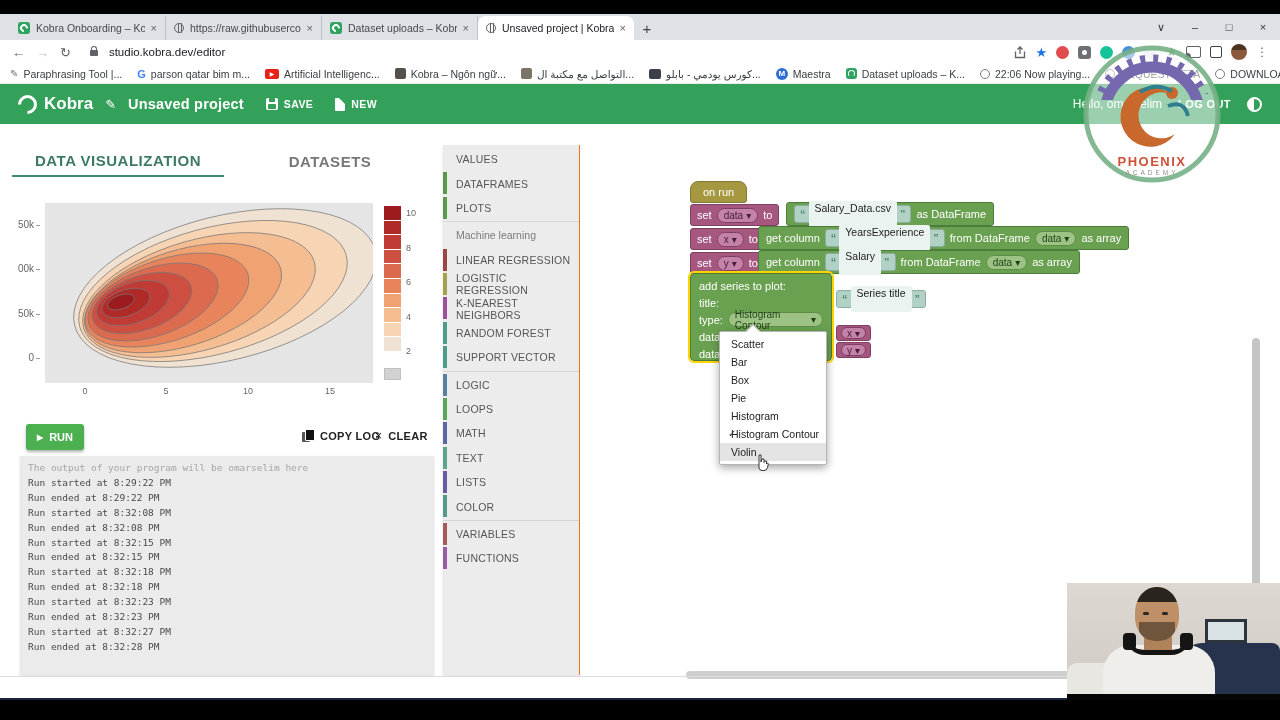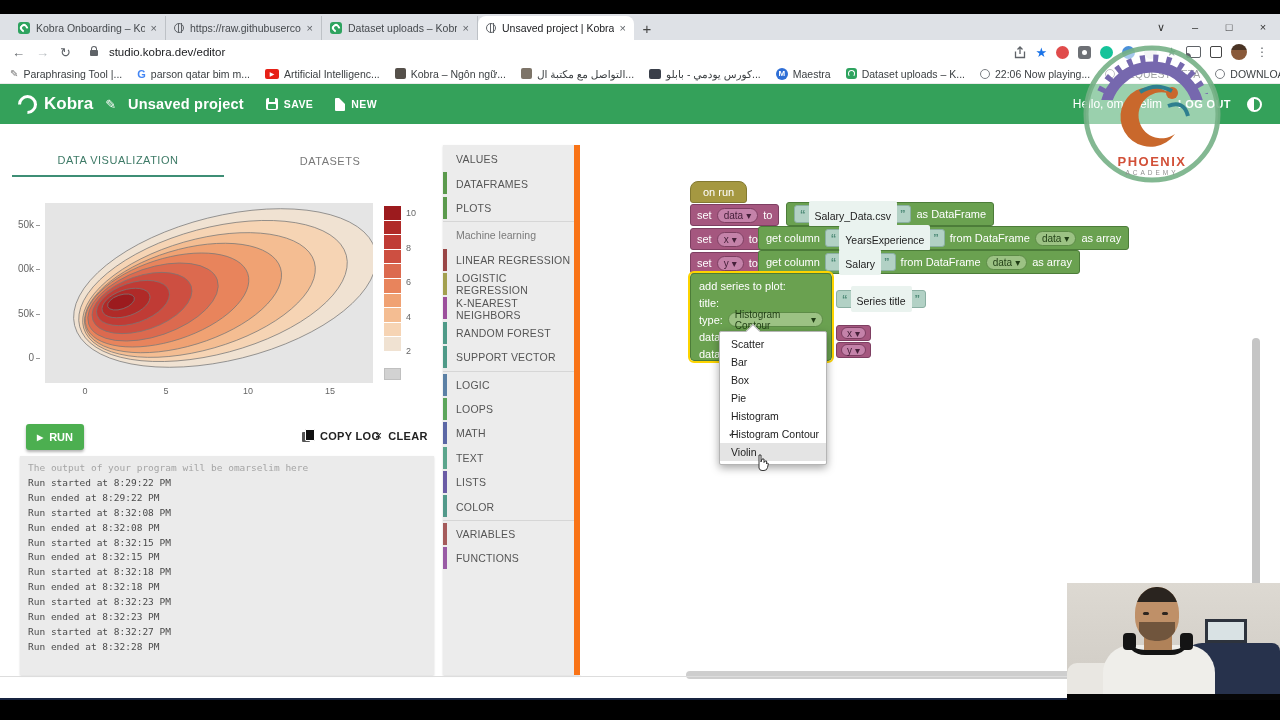--- a/index.html
+++ b/index.html
@@ -70,21 +70,21 @@
 .icon-floppy::after{content:"";position:absolute;left:2px;bottom:1px;width:8px;height:5px;background:#34a15a;border-radius:1px}
 .icon-page{width:10px;height:13px;background:#fff;border-radius:1px;position:relative}
 .icon-page::after{content:"";position:absolute;right:0;top:0;border:3px solid #34a15a;border-left-color:transparent;border-bottom-color:transparent}
 .header-right{margin-left:auto;display:flex;align-items:center;gap:16px}
 .greeting{font-size:12px}
 .logout{font-size:11px;font-weight:bold;letter-spacing:.4px}
 .brightness{width:15px;height:15px;border-radius:50%;border:2px solid #fff;background:linear-gradient(90deg,#fff 0 50%,transparent 50%)}
 
 
 .lp-tabs{position:absolute;left:12px;top:145px;width:424px;height:32px;display:flex}
-.lp-tab{flex:1;display:flex;align-items:center;justify-content:center;font-size:11px;font-weight:normal;letter-spacing:.5px;color:#787878}
+.lp-tab{flex:1;display:flex;align-items:center;justify-content:center;font-size:15px;font-weight:bold;letter-spacing:.5px;color:#787878}
 .lp-tab.active{color:#3d7a66;border-bottom:2px solid #3e8e75}
 .plot-card{position:absolute;left:20px;top:192px;width:412px;height:222px;background:#fff}
 .plot-bg{position:absolute;left:45px;top:203px;width:328px;height:180px;background:#e5e5e5;overflow:hidden}
 .ylab{position:absolute;width:34px;text-align:right;font-size:10px;color:#666}
 .ylab::after{content:"";display:inline-block;width:4px;height:1px;background:#999;margin-left:2px;vertical-align:middle}
 .xlab{position:absolute;top:386px;font-size:9px;color:#666;transform:translateX(-50%)}
 .cbar{position:absolute;left:384px;top:206px;width:17px}
 .cband{height:14.6px;border-bottom:1px solid #fff}
 .cbar-gray{position:absolute;left:384px;top:368px;width:17px;height:12px;background:#d2d2d2;border:1px solid #c0c0c0}
 .clab{position:absolute;left:406px;font-size:9px;color:#666}
@@ -92,37 +92,37 @@
 .run-play{font-size:8px}
 .act{position:absolute;top:429px;display:flex;align-items:center;gap:6px;font-size:11px;font-weight:bold;color:#222;letter-spacing:.3px}
 .icon-copy{position:relative;width:12px;height:13px}
 .icon-copy::before{content:"";position:absolute;left:0;top:3px;width:8px;height:10px;background:#555;border-radius:1px}
 .icon-copy::after{content:"";position:absolute;left:3px;top:0;width:8px;height:10px;background:#111;border:1px solid #fff;border-radius:1px}
 .clear-x{font-size:12px;font-weight:normal}
 .log{position:absolute;left:20px;top:456px;width:414px;height:219px;background:#ebebeb;padding:5px 8px;font-family:"DejaVu Sans Mono","Liberation Mono",monospace;font-size:9.5px;line-height:14.9px;color:#4a4a4a;box-shadow:0 1px 2px rgba(0,0,0,.15)}
 .log .placeholder{color:#a5a5a5}
 
 
-.toolbox{position:absolute;left:443px;top:145px;width:137px;height:530px;background:#ececec;border-right:6px solid #f97316;padding-top:2px;box-shadow:0 1px 2px rgba(0,0,0,.15)}
+.toolbox{position:absolute;left:443px;top:145px;width:137px;height:530px;background:#ececec;border-right:1px solid #f97316;padding-top:2px;box-shadow:0 1px 2px rgba(0,0,0,.15)}
 .tb-row{position:relative;height:24.4px;display:flex;align-items:center;padding-left:13px;font-size:10.5px;color:#555;letter-spacing:.2px}
 .tb-strip{position:absolute;left:0;top:1px;width:4px;height:22px}
 .tb-sub{color:#7a7a7a;font-size:10.5px;letter-spacing:0}
 .tb-div{height:1px;background:#d6d6d6;margin:1px 0}
 
 
 .workspace{position:absolute;left:580px;top:124px;width:682px;height:551px;background:#fff}
 .blk{position:absolute;display:inline-flex;align-items:center;gap:5px;color:#fff;font-size:11px;white-space:nowrap}
 .blk-olive{background:#a59841;border:1px solid #837931;border-radius:8px 8px 3px 3px;height:22px;padding:0 12px}
 .blk-pink{background:#a5577f;border:1px solid #7e3f62;border-radius:3px;height:22px;padding:0 6px}
 .blk-green{background:#6aa150;border:1px solid #4c7c39;border-radius:3px;height:24px;padding:0 7px}
 .chip-pink{display:inline-flex;align-items:center;gap:3px;background:#c482a9;border:1px solid #7e3f62;border-radius:9px;height:15px;padding:0 6px;font-size:10px;color:#46203a}
 .chip-green{display:inline-flex;align-items:center;gap:3px;background:#9cc284;border:1px solid #5d8c47;border-radius:9px;height:15px;padding:0 6px;font-size:10px;color:#1f3d14}
 .chip-quote{display:inline-flex;align-items:center;gap:3px;background:#b2d1c5;border:1px solid #8aafa2;border-radius:3px;height:18px;padding:0 5px}
 .q{color:#4e8a77;font-weight:bold;font-size:11px}
-.qfield{background:#eaf3ef;border-radius:2px;padding:8px 6px;font-size:10.5px;color:#222;height:26px;line-height:14px}
+.qfield{background:#eaf3ef;border-radius:2px;padding:0 6px;font-size:10.5px;color:#222;height:26px;line-height:14px}
 .blk-addseries{position:absolute;left:110px;top:149px;width:142px;height:88px;background:#6aa150;border:1px solid #4c7c39;outline:2.5px solid #fdd400;border-radius:4px;padding:3px 8px;color:#fff;font-size:11px}
 .as-row{height:17px;display:flex;align-items:center;gap:5px}
 .pinkvar{position:absolute;display:inline-flex;align-items:center;gap:3px;background:#a5577f;border:1px solid #7e3f62;border-radius:3px;height:16px;padding:0 4px}
 .pinkvar .chip-pink{height:12px;padding:0 5px}
 .dropdown{position:absolute;left:139px;top:207px;width:108px;background:#fff;border:1px solid #b5b5b5;border-radius:2px;box-shadow:0 3px 8px rgba(0,0,0,.35);padding:3px 0;z-index:30}
 .dd-caret{position:absolute;left:28px;top:-6px;width:10px;height:10px;background:#fff;border-left:1px solid #b5b5b5;border-top:1px solid #b5b5b5;transform:rotate(45deg)}
 .dd-item{position:relative;height:18px;line-height:18px;padding-left:11px;font-size:10.5px;color:#222}
 .dd-item.hovered{background:#e4e4e4}
 .dd-check{position:absolute;left:8px;top:0;font-size:10px;color:#333}
 .cursor-ic{position:absolute;left:174px;top:330px;z-index:31}

